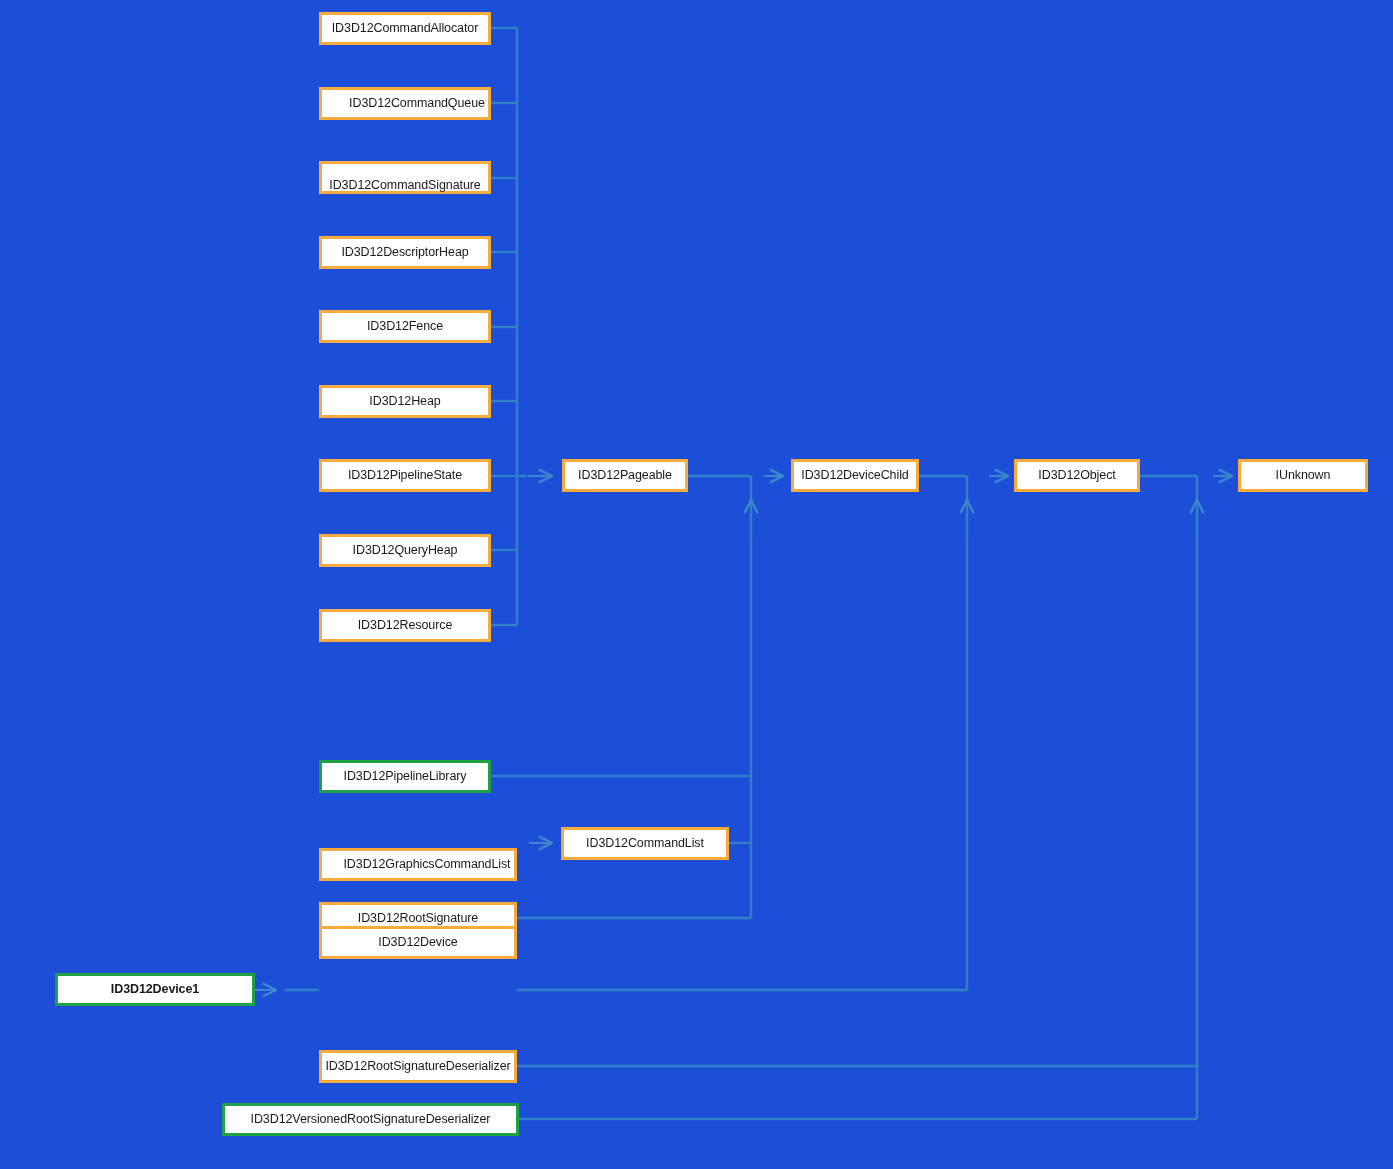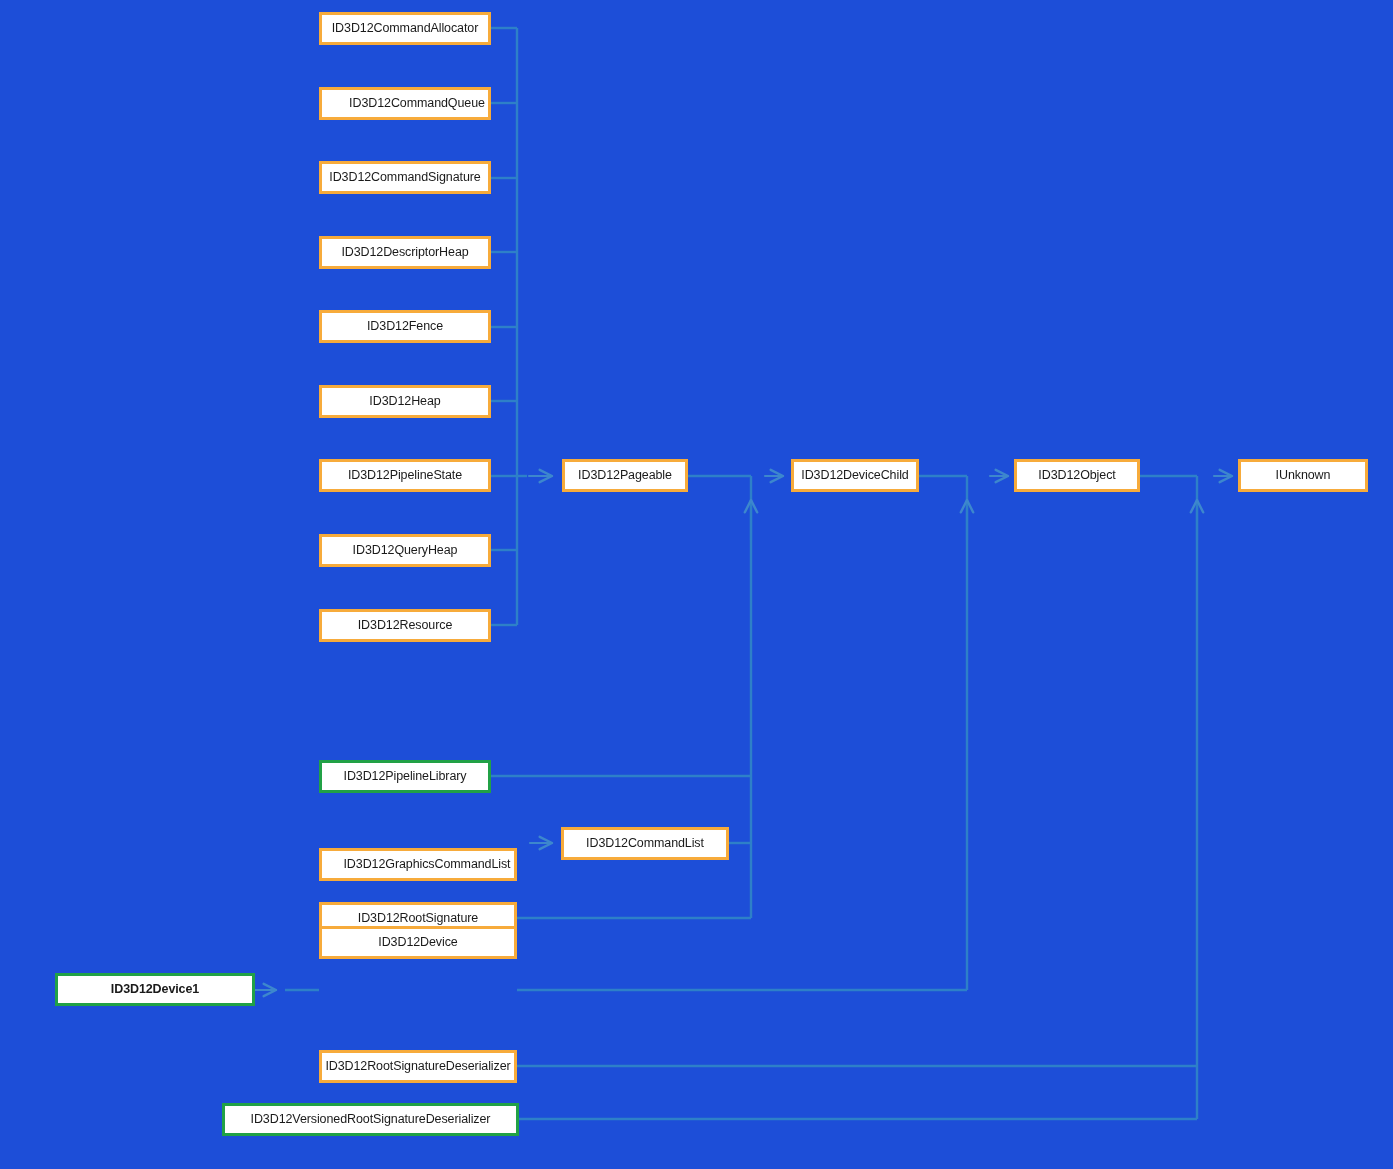--- a/index.html
+++ b/index.html
@@ -107,21 +107,21 @@
     </g>
   </svg>
 
   <div id="node-layer">
       <div class="node orange" style="left: 319px; top: 12px; width: 172px; height: 33px;">
         <span class="node-label">ID3D12CommandAllocator</span>
       </div>
       <div class="node orange" style="left: 319px; top: 87px; width: 172px; height: 33px; padding-left: 24px;">
         <span class="node-label">ID3D12CommandQueue</span>
       </div>
-      <div class="node orange" style="left: 319px; top: 161px; width: 172px; height: 33px;">
+      <div class="node orange" style="left: 319px; top: 161px; width: 172px; height: 33px; align-items: flex-end;">
         <span class="node-label">ID3D12CommandSignature</span>
       </div>
       <div class="node orange" style="left: 319px; top: 236px; width: 172px; height: 33px;">
         <span class="node-label">ID3D12DescriptorHeap</span>
       </div>
       <div class="node orange" style="left: 319px; top: 310px; width: 172px; height: 33px;">
         <span class="node-label">ID3D12Fence</span>
       </div>
       <div class="node orange" style="left: 319px; top: 385px; width: 172px; height: 33px;">
         <span class="node-label">ID3D12Heap</span>

